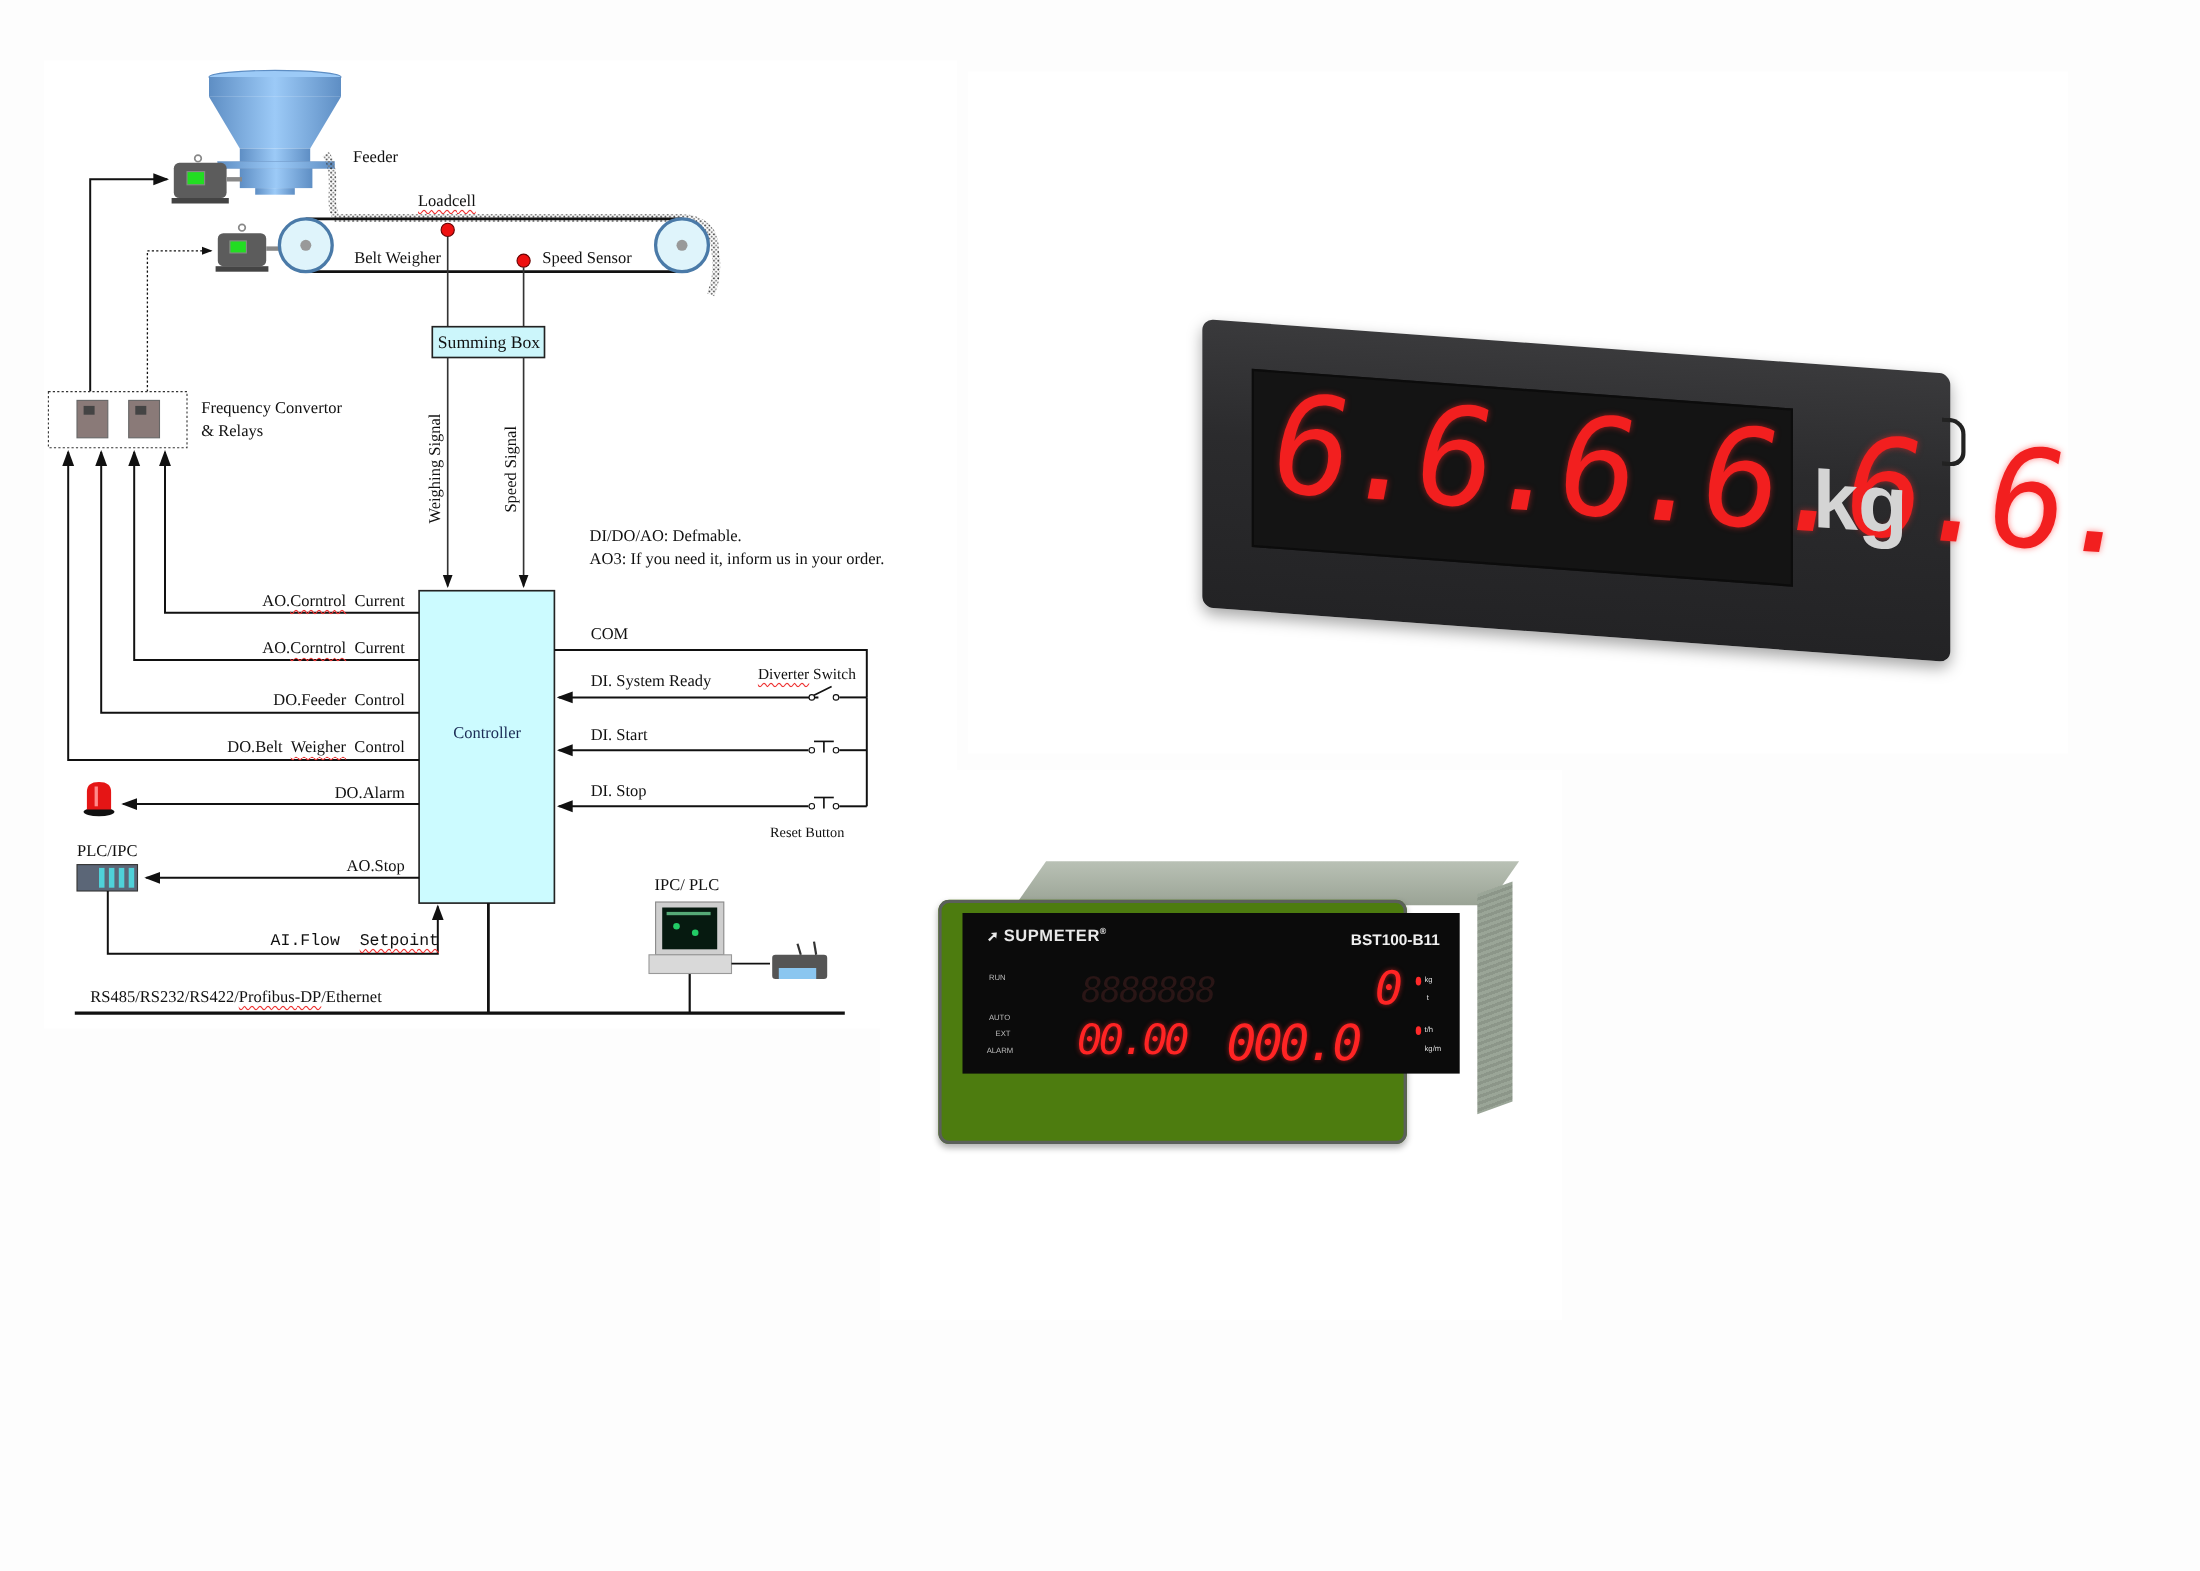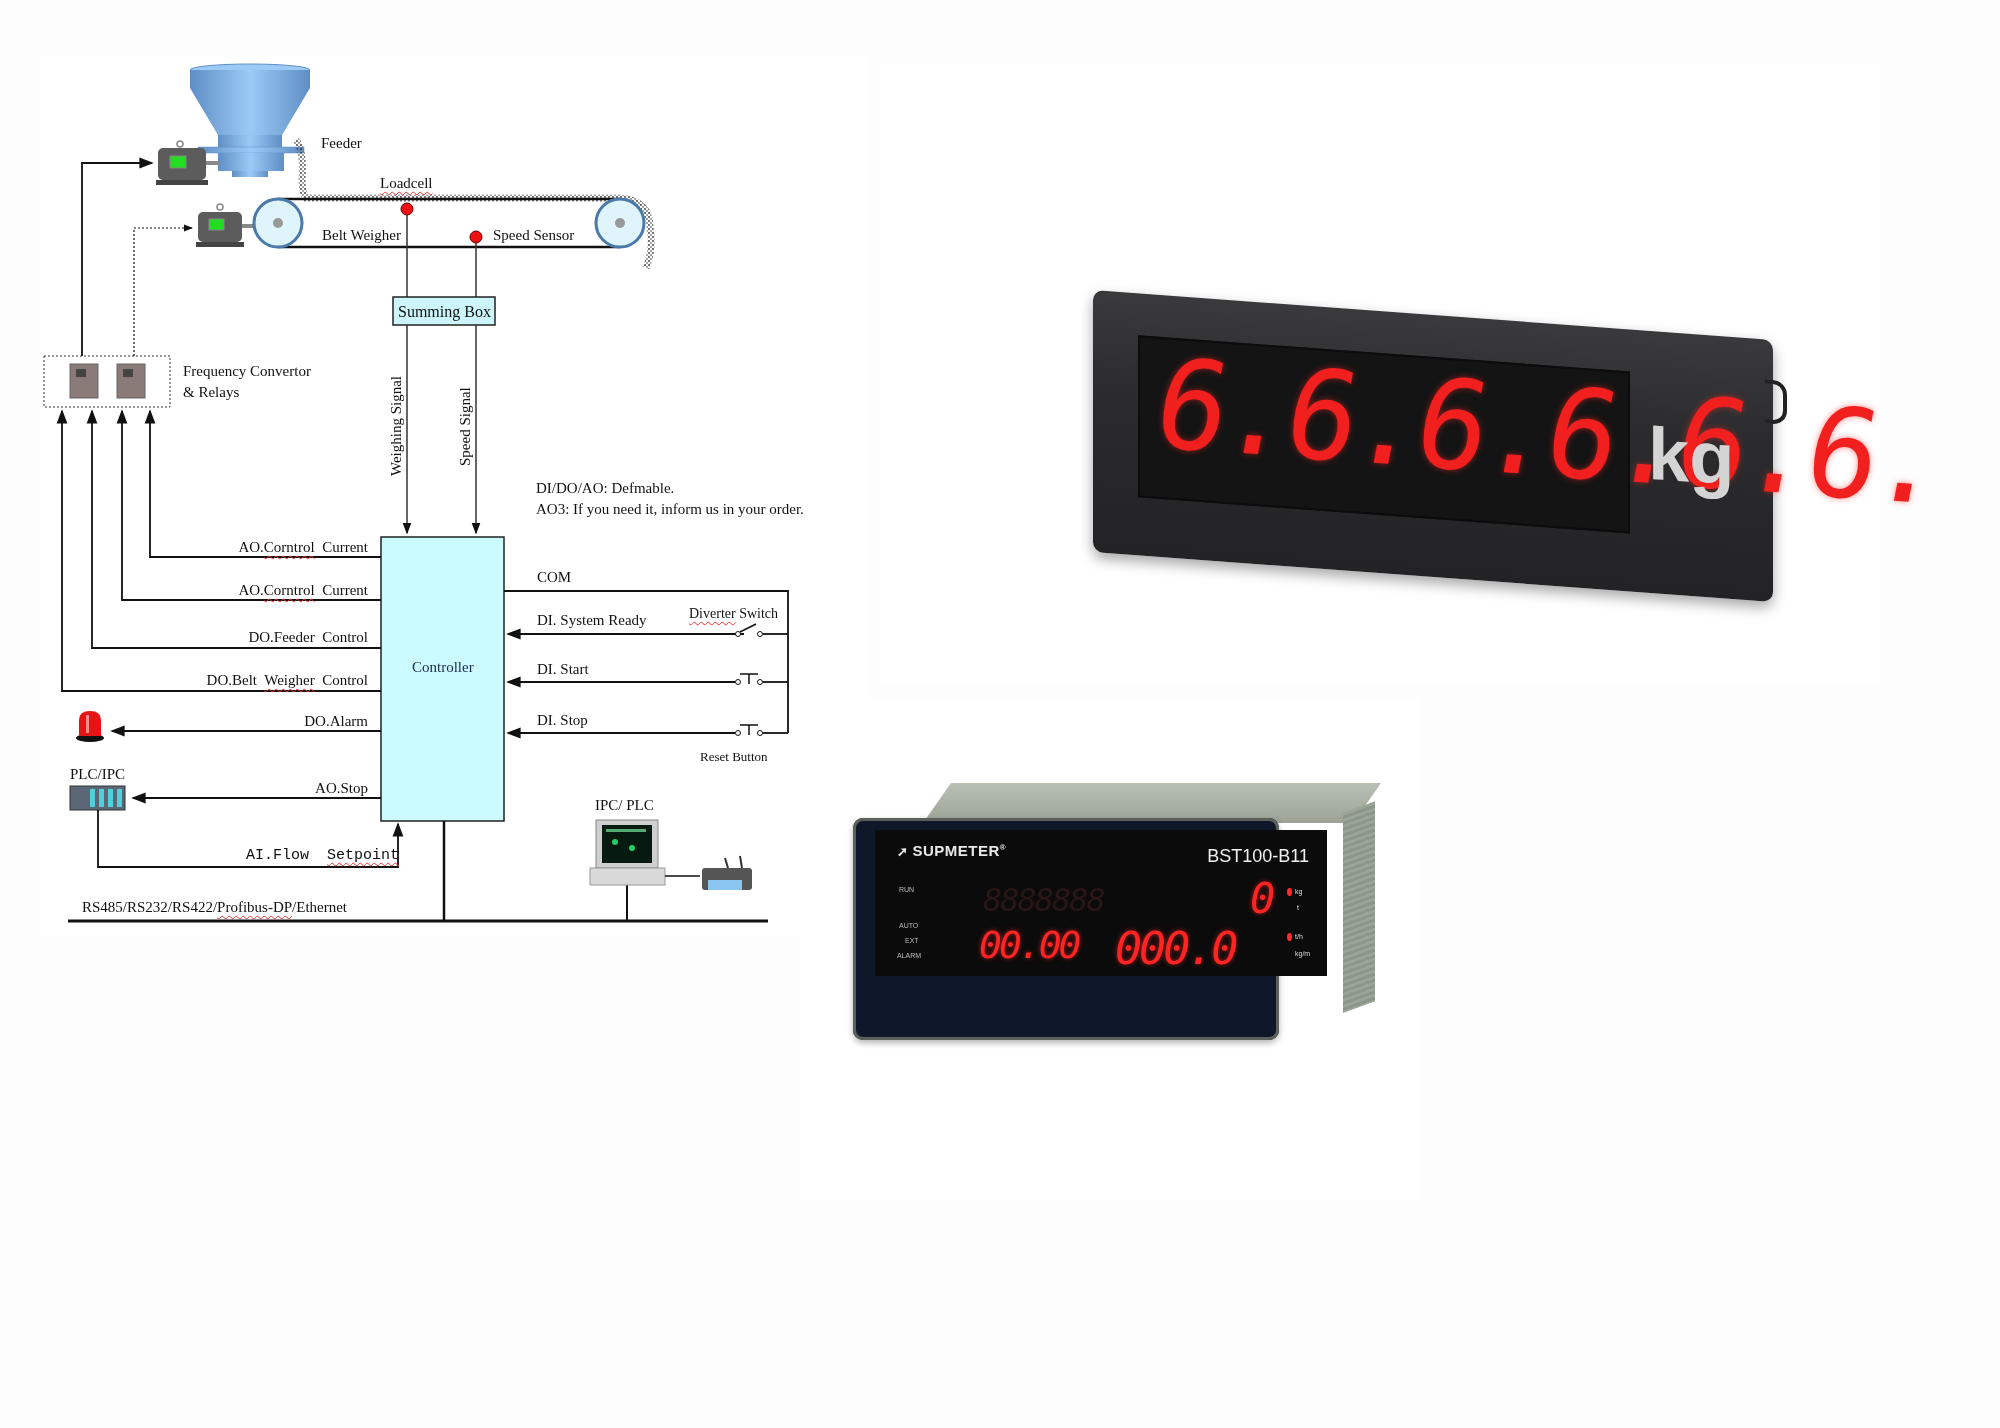--- a/index.html
+++ b/index.html
@@ -13,24 +13,24 @@
   .bigdisp{position:absolute;left:1093px;top:290px;width:680px;height:262px;}
   .bd-body{position:absolute;inset:0;background:linear-gradient(180deg,#3a3a3c 0%,#2b2b2d 40%,#232325 100%);border-radius:10px;transform:skewY(4.2deg);transform-origin:left top;box-shadow:0 6px 14px rgba(0,0,0,.35);}
   .bd-window{position:absolute;left:45px;top:42px;width:488px;height:158px;background:#141414;border:2px solid #0c0c0c;}
   .bd-digits{position:absolute;left:18px;top:6px;font-family:"DejaVu Sans Mono",monospace;font-size:118px;font-style:italic;color:#f21f1f;letter-spacing:-6px;text-shadow:0 0 6px rgba(255,40,40,.55);line-height:1;transform:scaleY(1.05);}
   .bd-unit{position:absolute;left:555px;top:80px;font-family:"Liberation Sans",sans-serif;font-weight:bold;font-size:74px;color:#d4d4d4;}
   .bd-knob{position:absolute;right:-14px;top:40px;width:18px;height:36px;border:4px solid #222;border-left:none;border-radius:0 14px 14px 0;}
   
   .inst{position:absolute;left:853px;top:783px;width:520px;height:260px;}
   .inst-top{position:absolute;left:70px;top:0;width:430px;height:40px;background:linear-gradient(180deg,#b9c1b5,#9aa395);transform:skewX(-35deg);transform-origin:left bottom;}
   .inst-side{position:absolute;left:490px;top:30px;width:32px;height:200px;background:repeating-linear-gradient(180deg,#9aa597 0 3px,#8c9689 3px 6px);transform:skewY(-20deg);transform-origin:left top;}
-  .inst-face{position:absolute;left:0;top:35px;width:426px;height:222px;background:#0f172a;border-radius:10px;box-shadow:inset 0 0 0 3px #5b605a,0 3px 6px rgba(0,0,0,.3);}
+  .inst-face{position:absolute;left:0;top:35px;width:426px;height:222px;background:#4d7c0f;border-radius:10px;box-shadow:inset 0 0 0 3px #5b605a,0 3px 6px rgba(0,0,0,.3);}
   .inst-screen{position:absolute;left:22px;top:12px;width:452px;height:146px;background:#0b0b0b;}
   .inst-logo{position:absolute;left:22px;top:12px;font-family:"Liberation Sans",sans-serif;font-weight:bold;font-size:15px;color:#e8e8e8;letter-spacing:.5px;}
-  .inst-model{position:absolute;right:18px;top:16px;font-family:"Liberation Sans",sans-serif;font-weight:normal;font-size:18px;color:#efefef;}
+  .inst-model{position:absolute;right:18px;top:16px;font-family:"Liberation Sans",sans-serif;font-weight:bold;font-size:14px;color:#efefef;}
   .inst-ind{position:absolute;font-family:"Liberation Sans",sans-serif;font-size:7px;color:#bdbdbd;}
   .seg{position:absolute;font-family:"DejaVu Sans Mono",monospace;font-style:italic;line-height:1;}
   .seg.dim{color:#2a1616;}
   .seg.on{color:#ff2424;text-shadow:0 0 5px rgba(255,40,40,.6);}
   .unit{position:absolute;font-family:"Liberation Sans",sans-serif;font-size:7px;color:#ddd;}
   .led{position:absolute;width:5px;height:8px;border-radius:50%;background:#ff2a2a;}
   .keys{position:absolute;left:22px;top:166px;width:452px;height:50px;background:#2f3638;border-radius:4px;}
   .key{position:absolute;top:5px;width:36px;height:38px;border-radius:3px;background:#f1f1ee;display:flex;align-items:center;justify-content:center;font-size:15px;color:#111;box-shadow:0 1px 2px rgba(0,0,0,.5);}
   .key.green{background:#b7dc5c;flex-direction:column;font-family:"Liberation Sans",sans-serif;font-size:9px;font-weight:bold;width:34px;}
   .key.orange{background:#f57b35;flex-direction:column;font-family:"Liberation Sans",sans-serif;font-size:9px;font-weight:bold;width:36px;color:#1a1a1a;}

